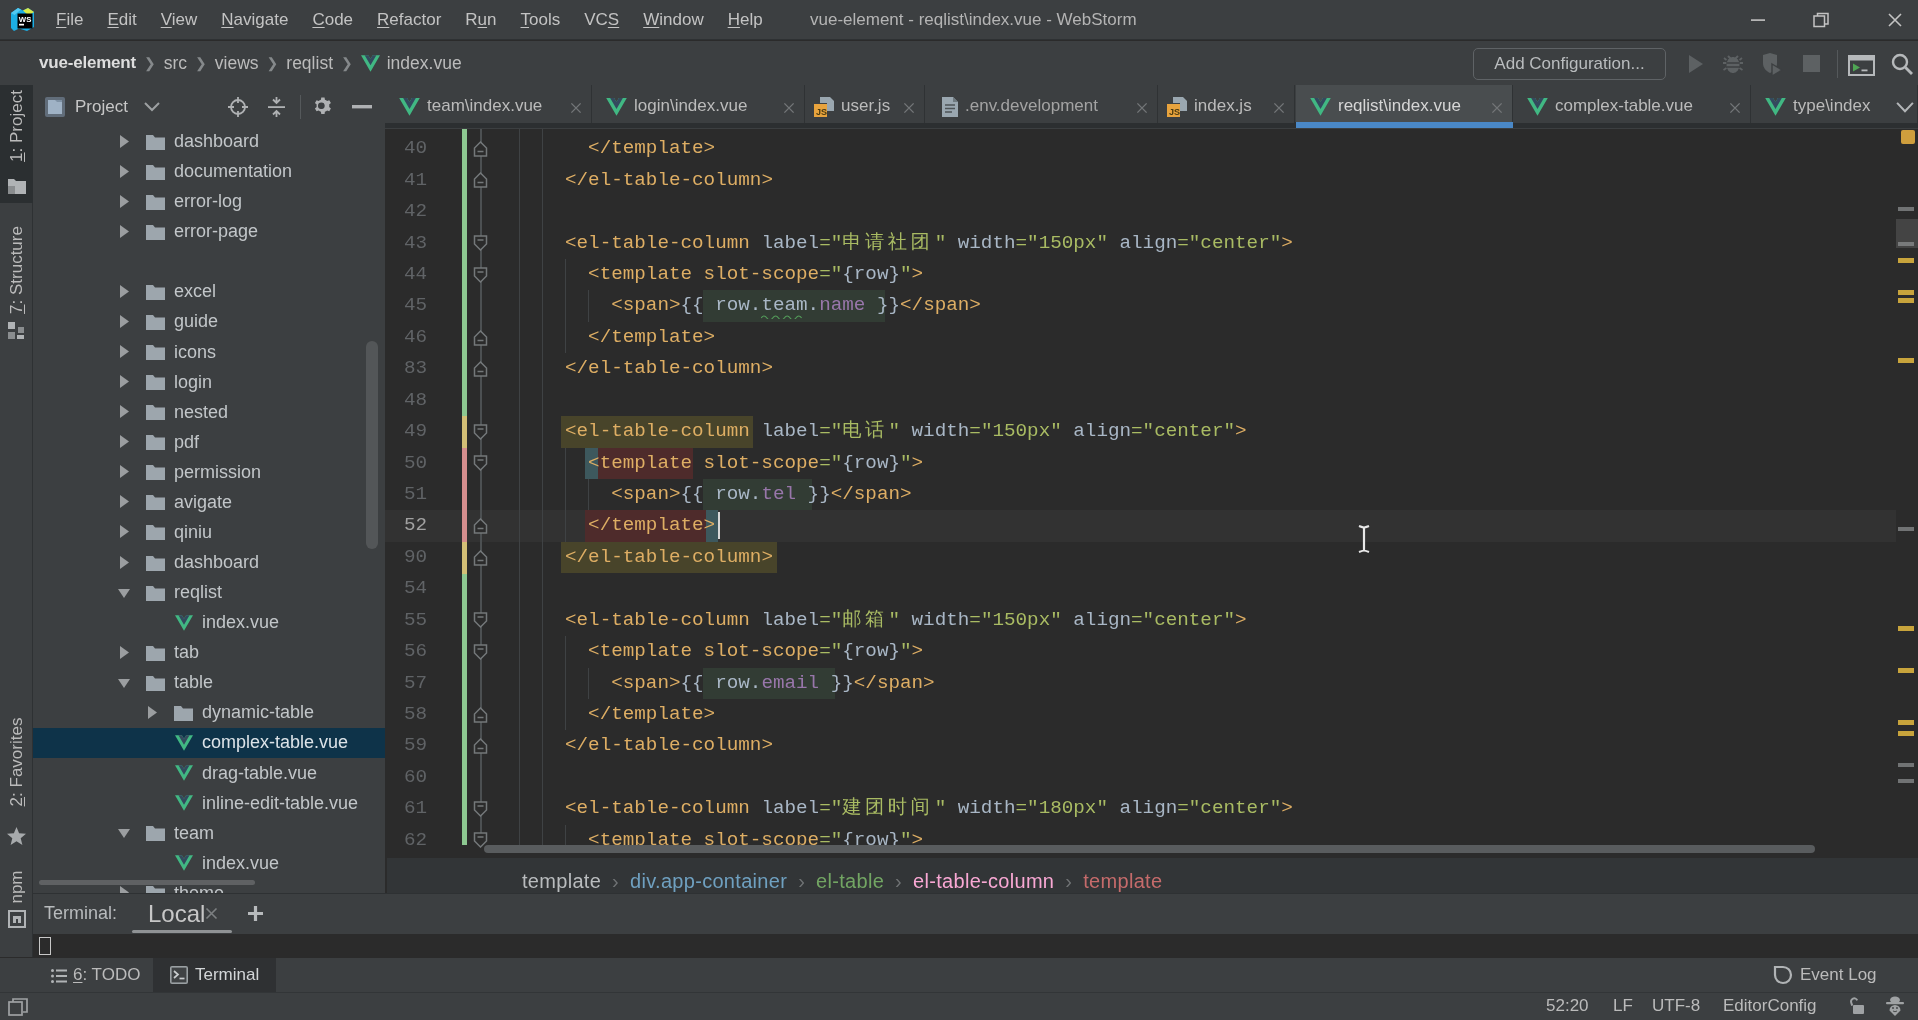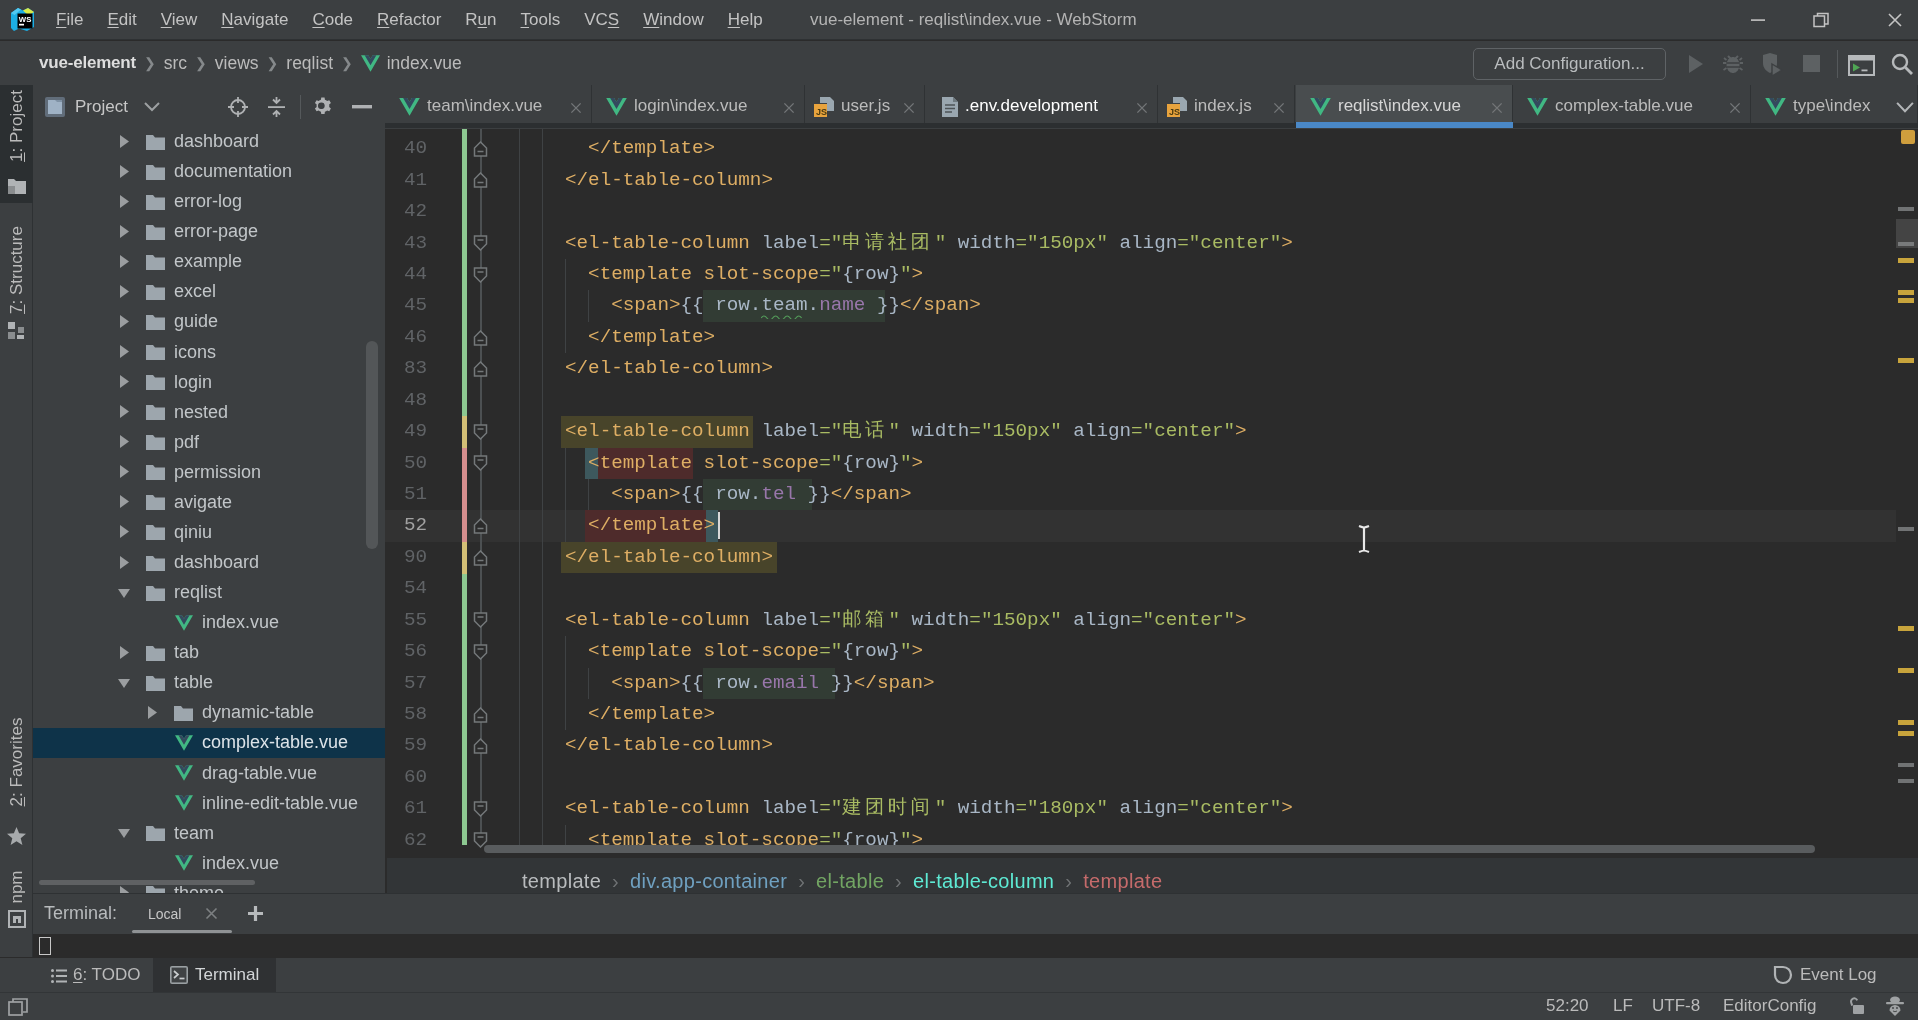--- a/index.html
+++ b/index.html
@@ -200,29 +200,20 @@
       </div>
 <div class="trow" style="top:87.7px">
         <svg class="abs" style="left:86px;top:7px" width="11" height="15" viewBox="0 0 11 15">
           <path d="M1 1l9 6.5L1 14z" fill="#9b9ea0"></path>
         </svg>
         <svg class="abs" style="left:113px;top:8px" width="19" height="15" viewBox="0 0 19 15">
           <path d="M0 0h7l2 2.4h10V15H0z" fill="#9da6ad"></path>
         </svg>
         <div class="abs" style="left:141px;top:0;height:30px;display:flex;align-items:center;color:#c2c6c9">error-page</div>
       </div>
-<div class="trow" style="top:117.8px">
-        <svg class="abs" style="left:86px;top:7px" width="11" height="15" viewBox="0 0 11 15">
-          <path d="M1 1l9 6.5L1 14z" fill="#9b9ea0"></path>
-        </svg>
-        <svg class="abs" style="left:113px;top:8px" width="19" height="15" viewBox="0 0 19 15">
-          <path d="M0 0h7l2 2.4h10V15H0z" fill="#9da6ad"></path>
-        </svg>
-        <div class="abs" style="left:141px;top:0;height:30px;display:flex;align-items:center;color:#c2c6c9">example</div>
-      </div>
 <div class="trow" style="top:147.9px">
         <svg class="abs" style="left:86px;top:7px" width="11" height="15" viewBox="0 0 11 15">
           <path d="M1 1l9 6.5L1 14z" fill="#9b9ea0"></path>
         </svg>
         <svg class="abs" style="left:113px;top:8px" width="19" height="15" viewBox="0 0 19 15">
           <path d="M0 0h7l2 2.4h10V15H0z" fill="#9da6ad"></path>
         </svg>
         <div class="abs" style="left:141px;top:0;height:30px;display:flex;align-items:center;color:#c2c6c9">excel</div>
       </div>
 <div class="trow" style="top:177.9px">
@@ -428,21 +419,21 @@
 <div class="abs" style="left:841px;top:87px;height:38px;display:flex;align-items:center;font-size:17px;color:#bbbbbb;white-space:nowrap;max-width:50px;overflow:hidden">user.js</div>
 <svg class="abs" style="left:903px;top:102px" width="12" height="12" viewBox="0 0 13 13">
       <path d="M1.5 1.5l10 10M11.5 1.5l-10 10" stroke="#737678" stroke-width="1.5"></path>
     </svg>
 <div class="abs" style="left:925px;top:85px;width:233px;height:38px;background:#3c3f41;border-right:1px solid #2f3234"></div>
 <svg class="abs" style="left:941px;top:96px" width="18" height="22" viewBox="0 0 18 22">
       <path d="M1 1h11l5 5v15H1z" fill="#9aa7b0"></path>
       <path d="M12 1l5 5h-5z" fill="#6e797f"></path>
       <path d="M4 9h10M4 12.5h10M4 16h7" stroke="#4e5457" stroke-width="1.6"></path>
     </svg>
-<div class="abs" style="left:965px;top:87px;height:38px;display:flex;align-items:center;font-size:17px;color:#ffffff;white-space:nowrap;max-width:163px;overflow:hidden">.env.development</div>
+<div class="abs" style="left:965px;top:87px;height:38px;display:flex;align-items:center;font-size:17px;color:#a3a3a3;white-space:nowrap;max-width:163px;overflow:hidden">.env.development</div>
 <svg class="abs" style="left:1136px;top:102px" width="12" height="12" viewBox="0 0 13 13">
       <path d="M1.5 1.5l10 10M11.5 1.5l-10 10" stroke="#737678" stroke-width="1.5"></path>
     </svg>
 <div class="abs" style="left:1158px;top:85px;width:137px;height:38px;background:#3c3f41;border-right:1px solid #2f3234"></div>
 <svg class="abs" style="left:1166px;top:96px" width="22" height="22" viewBox="0 0 22 22">
       <path d="M7 1h10l4 4v10h-7v-8H7z" fill="#9aa7b0"></path>
       <rect x="1" y="8" width="13" height="13" fill="#e8a33d"></rect>
       <text x="3" y="19" font-size="9" font-weight="bold" fill="#4a3a10" font-family="Liberation Sans">JS</text>
     </svg>
 <div class="abs" style="left:1194px;top:87px;height:38px;display:flex;align-items:center;font-size:17px;color:#bbbbbb;white-space:nowrap;max-width:67px;overflow:hidden">index.js</div>
@@ -633,28 +624,28 @@
       <path d="M3 2q4 1.5 5 1.5T13 2M3 28q4-1.5 5-1.5T13 28M8 3.5v23" fill="none" stroke="#e8e8e8" stroke-width="2.2"></path>
     </svg>
 
 <div class="abs" id="crumbs">
       <span style="margin-left:135px">template</span>
       <span class="csep2">›</span>
       <span style="color:#6fa0c0">div.app-container</span>
       <span class="csep2">›</span>
       <span style="color:#72a563">el-table</span>
       <span class="csep2">›</span>
-      <span style="color:#5eead4">el-table-column</span>
+      <span style="color:#f9a8d4">el-table-column</span>
       <span class="csep2">›</span>
       <span style="color:#c56b6b">template</span>
     </div>
 
 <div class="abs" id="term"></div>
 <div class="abs" style="left:44px;top:893px;height:41px;display:flex;align-items:center;color:#b8bbbd;font-size:18px">Terminal:</div>
-<div class="abs" style="left:148px;top:893px;height:41px;display:flex;align-items:center;color:#c7c7c7;font-size:14px">Local</div>
+<div class="abs" style="left:148px;top:893px;height:41px;display:flex;align-items:center;color:#c7c7c7;font-size:24px">Local</div>
 <svg class="abs" style="left:205px;top:907px" width="13" height="13" viewBox="0 0 13 13">
       <path d="M1.5 1.5l10 10M11.5 1.5l-10 10" stroke="#7d8082" stroke-width="1.6"></path>
     </svg>
 <div class="abs" style="left:132px;top:930px;width:100px;height:3px;background:#8f9294;border-radius:2px"></div>
 <svg class="abs" style="left:247px;top:905px" width="17" height="17" viewBox="0 0 17 17">
       <path d="M8.5 1v15M1 8.5h15" stroke="#b7babc" stroke-width="3.2"></path>
     </svg>
 <div class="abs" id="termbody"></div>
 <div class="abs" style="left:39px;top:937px;width:12px;height:18px;border:1.6px solid #c8c8c8"></div>
 

